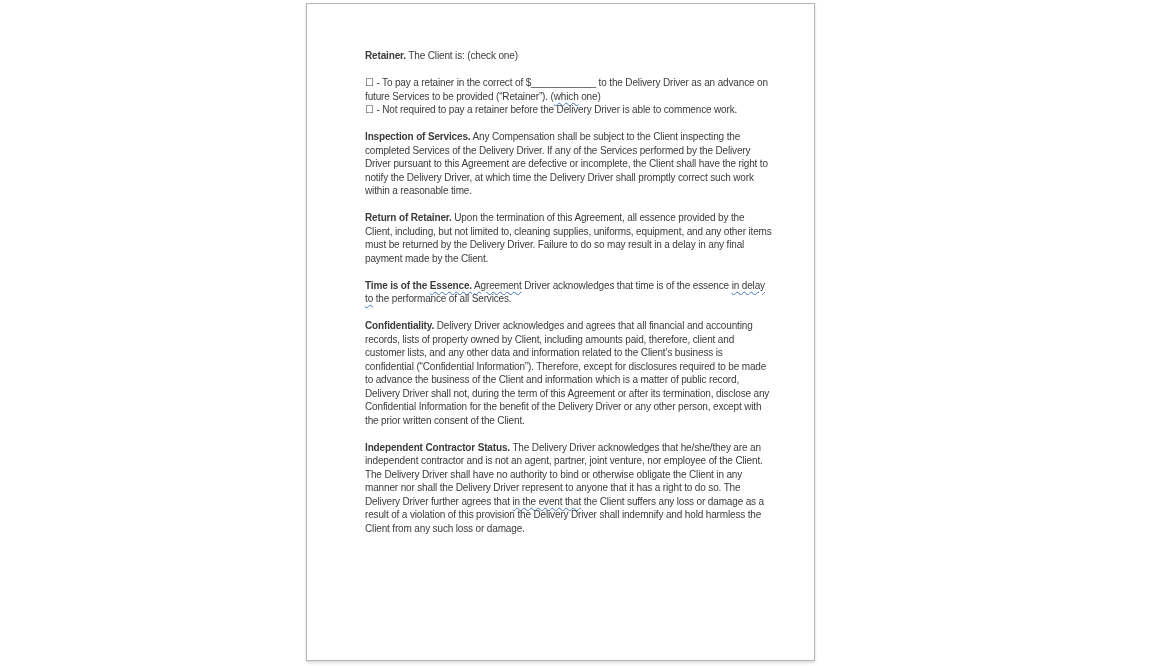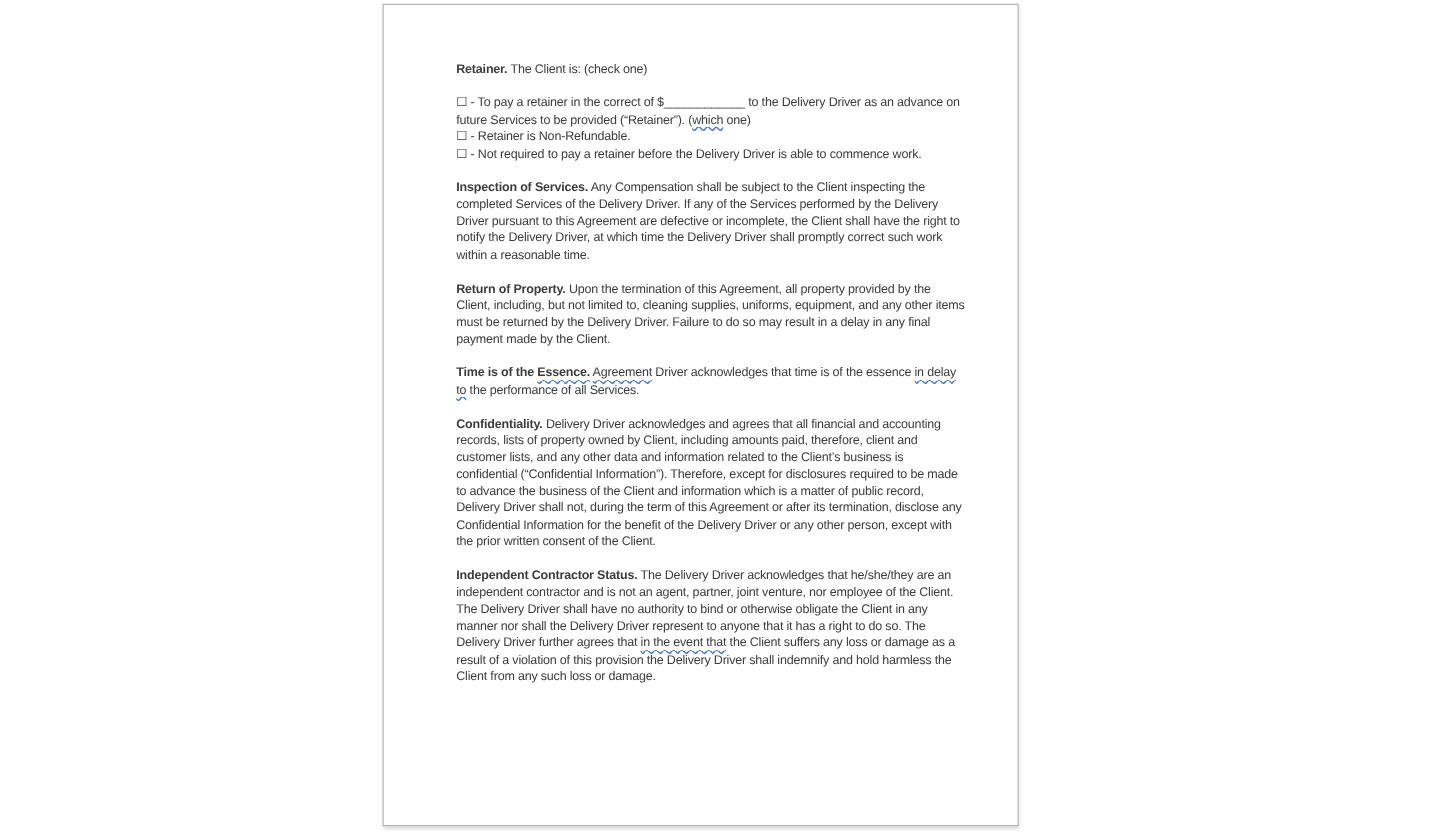--- a/index.html
+++ b/index.html
@@ -44,28 +44,27 @@
 <body>
 
 <div class="canvas">
   <div class="page">
     <div class="content" id="doc">
         <div class="para">
           <div class="line"><span class="b ">Retainer.</span><span class=""> The Client is: (check one)</span></div>
         </div>
         <div class="para">
           <div class="line"><span class="">☐ - To pay a retainer in the correct of $____________ to the Delivery Driver as an advance on future Services to be provided (“Retainer”). (</span><span class="sq">which</span><span class=""> one)</span></div>
-          <div class="line"><span class="">☐ - Retainer is Non-Refundable.</span></div>
           <div class="line"><span class="">☐ - Not required to pay a retainer before the Delivery Driver is able to commence work.</span></div>
         </div>
         <div class="para">
           <div class="line"><span class="b ">Inspection of Services.</span><span class=""> Any Compensation shall be subject to the Client inspecting the completed Services of the Delivery Driver. If any of the Services performed by the Delivery Driver pursuant to this Agreement are defective or incomplete, the Client shall have the right to notify the Delivery Driver, at which time the Delivery Driver shall promptly correct such work within a reasonable time.</span></div>
         </div>
         <div class="para">
-          <div class="line"><span class="b ">Return of Property.</span><span class=""> Upon the termination of this Agreement, all property provided by the Client, including, but not limited to, cleaning supplies, uniforms, equipment, and any other items must be returned by the Delivery Driver. Failure to do so may result in a delay in any final payment made by the Client.</span></div>
+          <div class="line"><span class="b ">Return of Retainer.</span><span class=""> Upon the termination of this Agreement, all essence provided by the Client, including, but not limited to, cleaning supplies, uniforms, equipment, and any other items must be returned by the Delivery Driver. Failure to do so may result in a delay in any final payment made by the Client.</span></div>
         </div>
         <div class="para">
           <div class="line"><span class="b ">Time is of the </span><span class="b sq">Essence.</span><span class=""> </span><span class="sq">Agreement</span><span class=""> Driver acknowledges that time is of the essence </span><span class="sq">in delay to</span><span class=""> the performance of all Services.</span></div>
         </div>
         <div class="para">
           <div class="line"><span class="b ">Confidentiality.</span><span class=""> Delivery Driver acknowledges and agrees that all financial and accounting records, lists of property owned by Client, including amounts paid, therefore, client and customer lists, and any other data and information related to the Client’s business is confidential (“Confidential Information”). Therefore, except for disclosures required to be made to advance the business of the Client and information which is a matter of public record, Delivery Driver shall not, during the term of this Agreement or after its termination, disclose any Confidential Information for the benefit of the Delivery Driver or any other person, except with the prior written consent of the Client.</span></div>
         </div>
         <div class="para">
           <div class="line"><span class="b ">Independent Contractor Status.</span><span class=""> The Delivery Driver acknowledges that he/she/they are an independent contractor and is not an agent, partner, joint venture, nor employee of the Client. The Delivery Driver shall have no authority to bind or otherwise obligate the Client in any manner nor shall the Delivery Driver represent to anyone that it has a right to do so. The Delivery Driver further agrees that </span><span class="sq">in the event that</span><span class=""> the Client suffers any loss or damage as a result of a violation of this provision the Delivery Driver shall indemnify and hold harmless the Client from any such loss or damage.</span></div>
         </div>

